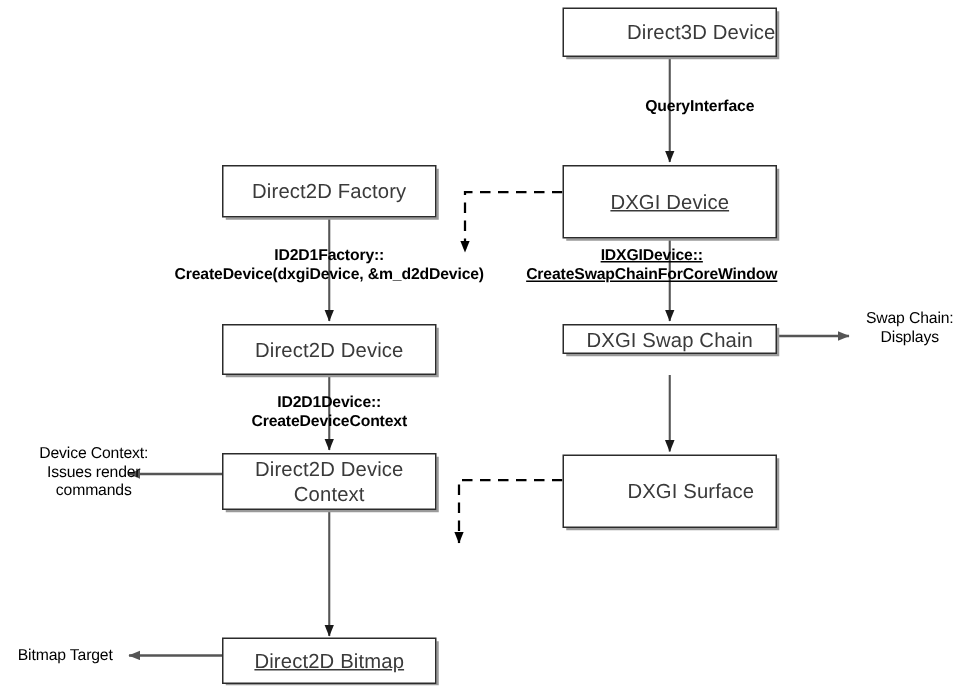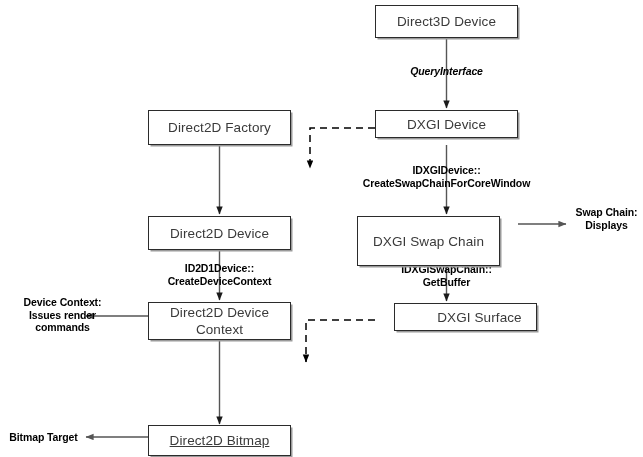--- a/index.html
+++ b/index.html
@@ -48,21 +48,21 @@
     color: #000000;
     white-space: pre-line;
     letter-spacing: -0.1px;
     z-index: 2;
   }
   .note {
     position: absolute;
     text-align: center;
     font-size: 10.5px;
     line-height: 12.5px;
-    font-weight: bold;
+    font-weight: normal;
     color: #000000;
     white-space: pre-line;
     letter-spacing: -0.1px;
     z-index: 2;
   }
 </style>
 </head>
 <body>
 
 <div id="canvas">
@@ -129,64 +129,64 @@
     <g>
       <path d="M375,128 L310,128 L310,168" fill="none" stroke="#000000" stroke-width="1.5" stroke-dasharray="7,5" marker-end="url(#arrowDash)"></path>
     </g>
 
      (dashed) down into CreateBitmapFromDxgiSurface --&gt;
     <g>
       <path d="M375,320 L306,320 L306,362" fill="none" stroke="#000000" stroke-width="1.5" stroke-dasharray="7,5" marker-end="url(#arrowDash)"></path>
     </g>
   </svg>
 
-  <div class="node" style="left:375px; top:5px; width:143px; height:33px;">
+  <div class="node" style="left:375px; top:5px; width:143px; height:33px;justify-content:flex-end;">
     <span>Direct3D Device</span>
   </div>
 
   <div class="node" style="left:148px; top:110px; width:143px; height:35px;">
     <span>Direct2D Factory</span>
   </div>
 
-  <div class="node" style="left:375px; top:110px; width:143px; height:28px;">
+  <div class="node" style="left:375px; top:110px; width:143px; height:49px;text-decoration:underline;">
     <span>DXGI Device</span>
   </div>
 
   <div class="node" style="left:148px; top:216px; width:143px; height:34px;">
     <span>Direct2D Device</span>
   </div>
 
-  <div class="node" style="left:357px; top:216px; width:143px; height:50px;">
+  <div class="node" style="left:375px; top:216px; width:143px; height:20px;">
     <span>DXGI Swap Chain</span>
   </div>
 
   <div class="node" style="left:148px; top:302px; width:143px; height:38px;">
     <span>Direct2D Device
 Context</span>
   </div>
 
-  <div class="node" style="left:394px; top:303px; width:143px; height:28px;padding-left:28px;">
+  <div class="node" style="left:375px; top:303px; width:143px; height:49px;padding-left:28px;">
     <span>DXGI Surface</span>
   </div>
 
   <div class="node" style="left:148px; top:425px; width:143px; height:31px;text-decoration:underline;">
     <span>Direct2D Bitmap</span>
   </div>
 
-  <div class="edge-label" style="left:386px; top:65px; width:121px;font-style:italic;">QueryInterface</div>
+  <div class="edge-label" style="left:406px; top:65px; width:121px;">QueryInterface</div>
 
+  <div class="edge-label" style="left:84px; top:164px; width:271px;">ID2D1Factory::
+CreateDevice(dxgiDevice, &amp;m_d2dDevice)</div>
 
-  <div class="edge-label" style="left:346px; top:164px; width:201px;">IDXGIDevice::
+  <div class="edge-label" style="left:334px; top:164px; width:201px;text-decoration:underline;">IDXGIDevice::
 CreateSwapChainForCoreWindow</div>
 
   <div class="edge-label" style="left:139px; top:262px; width:161px;">ID2D1Device::
 CreateDeviceContext</div>
 
-  <div class="edge-label" style="left:376px; top:263px; width:141px;">IDXGISwapChain::
-GetBuffer</div>
 
 
   <div class="note" style="left:570px; top:206px; width:73px;">Swap Chain:
 Displays</div>
 
   <div class="note" style="left:0px; top:296px; width:85px;margin-left:20px;">Device Context:
 Issues render
 commands</div>
 
   <div class="note" style="left:2px; top:431px; width:83px;">Bitmap Target</div>

